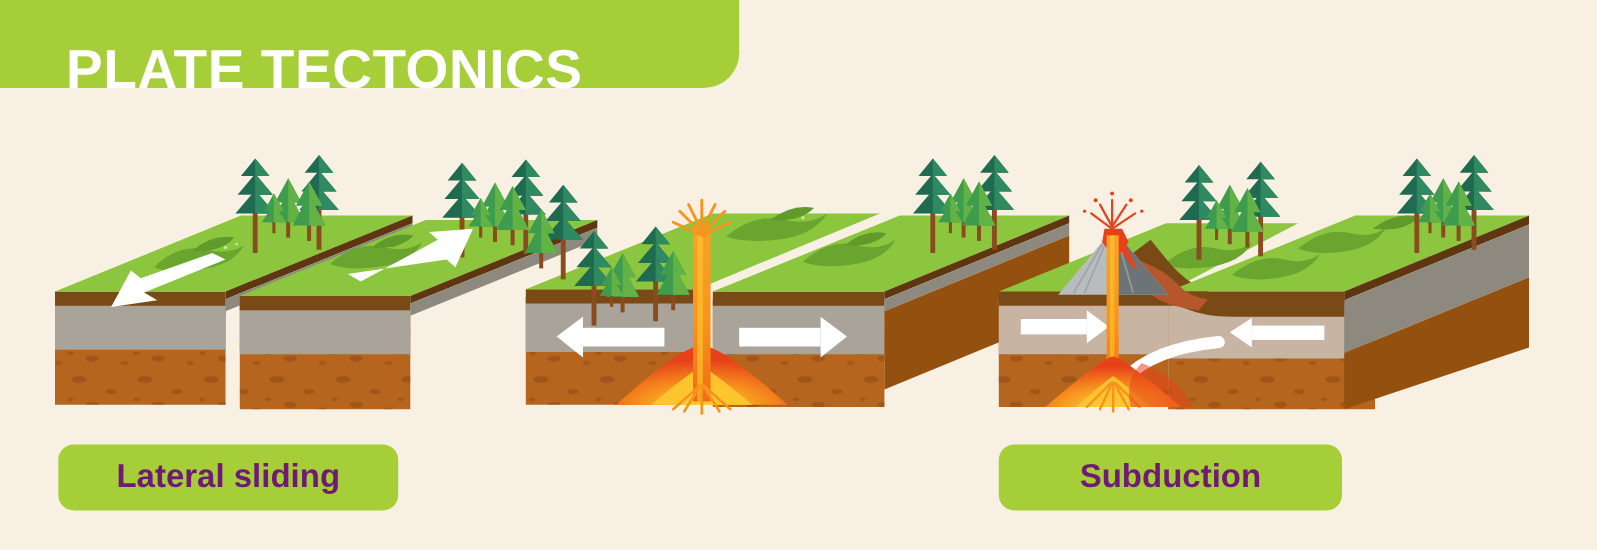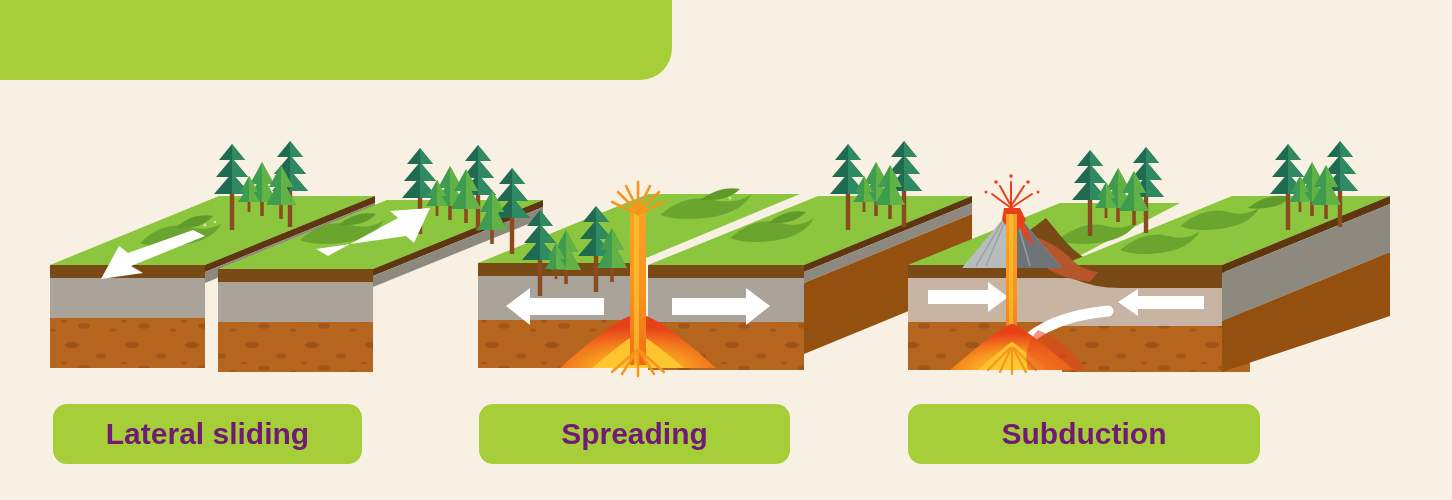--- a/index.html
+++ b/index.html
@@ -66,28 +66,29 @@
   }
   .caption-pill span {
     color: #701a75;
     font-size: 30px;
     font-weight: bold;
     white-space: nowrap;
     font-family: "Liberation Sans", sans-serif;
   }
   #pill-lateral { left: 53px;  top: 404px; width: 309px; }
   #pill-spread  { left: 479px; top: 404px; width: 311px; }
-  #pill-subduct { left: 908px; top: 404px; width: 352px; }
+  #pill-subduct { left: 908px; top: 404px; width: 312px; }
 </style>
 </head>
 <body>
 
 <div id="stage">
 
   <div id="title-banner"></div>
+  <div id="title-text">PLATE TECTONICS</div>
 
   <svg id="diagram" viewBox="0 0 1452 500">
     <defs>
 
       <pattern id="speckle" width="60" height="42" patternUnits="userSpaceOnUse">
         <ellipse cx="12" cy="9" rx="7" ry="3.2" fill="#8c4513" opacity="0.55"></ellipse>
         <ellipse cx="41" cy="20" rx="5" ry="2.4" fill="#8c4513" opacity="0.5"></ellipse>
         <ellipse cx="24" cy="32" rx="6" ry="2.8" fill="#8c4513" opacity="0.5"></ellipse>
         <ellipse cx="53" cy="36" rx="3.4" ry="1.8" fill="#8c4513" opacity="0.45"></ellipse>
         <ellipse cx="4" cy="27" rx="3" ry="1.6" fill="#8c4513" opacity="0.45"></ellipse>
@@ -379,20 +380,17 @@
         </g>
 
         <path d="M1038 330 q34 14 46 40 l-56 0 q-6 -24 10 -40 Z" fill="#e8411a" opacity="0.55"></path>
       </g>
     </g>
   </svg>
 
   <div class="caption-pill" id="pill-lateral">
     <span>Lateral sliding</span>
   </div>
-  <div class="caption-pill" id="pill-spread">
-    <span>Spreading</span>
-  </div>
   <div class="caption-pill" id="pill-subduct">
     <span>Subduction</span>
   </div>
 
 </div>
 
 </body></html>

